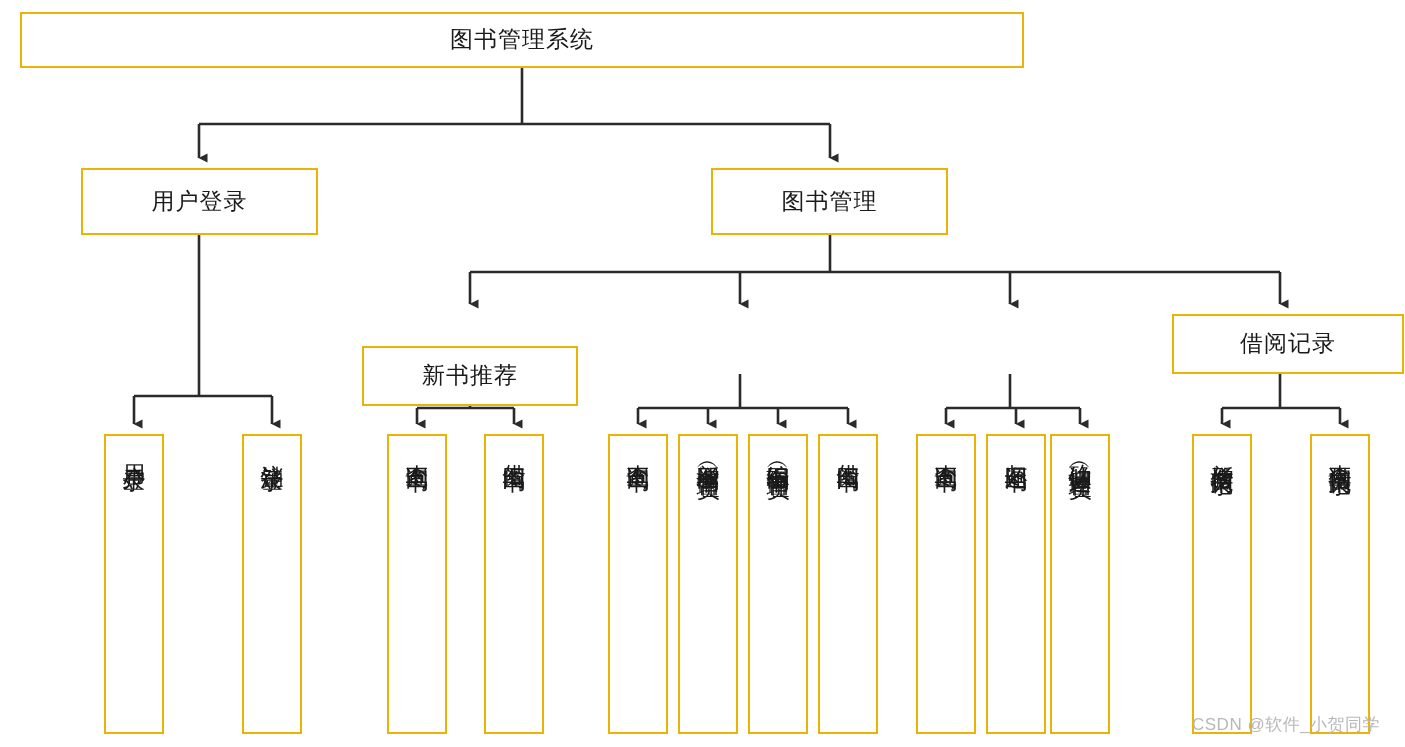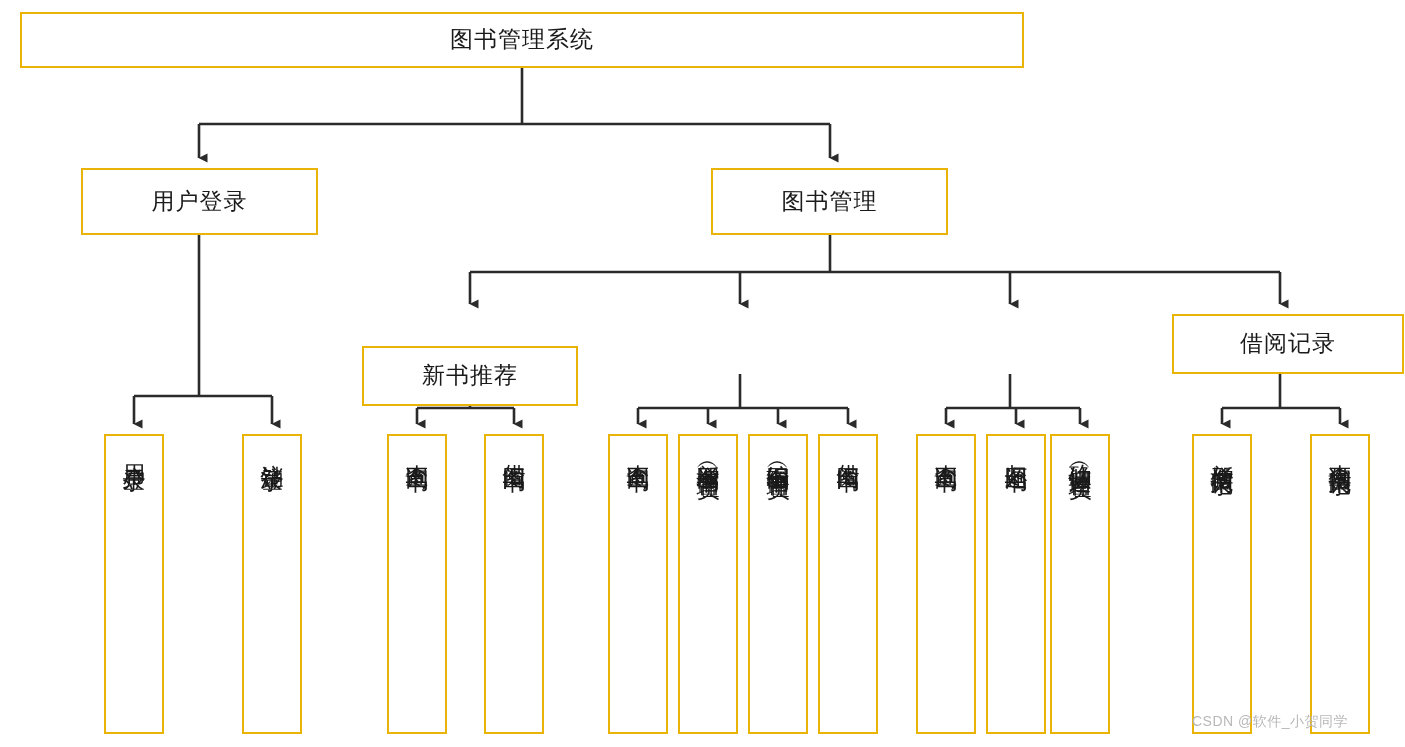--- a/index.html
+++ b/index.html
@@ -53,21 +53,21 @@
   .node.vert .vlabel {
     writing-mode: vertical-rl;
     text-orientation: upright;
     display: block;
     white-space: normal;
   }
   .watermark {
     position: absolute;
     left: 1192px;
     top: 713px;
-    font-size: 14px;
+    font-size: 17px;
     color: #b8b8b8;
     letter-spacing: 0.5px;
     white-space: nowrap;
   }
 </style>
 </head>
 <body>
 
 <div id="canvas">
 

